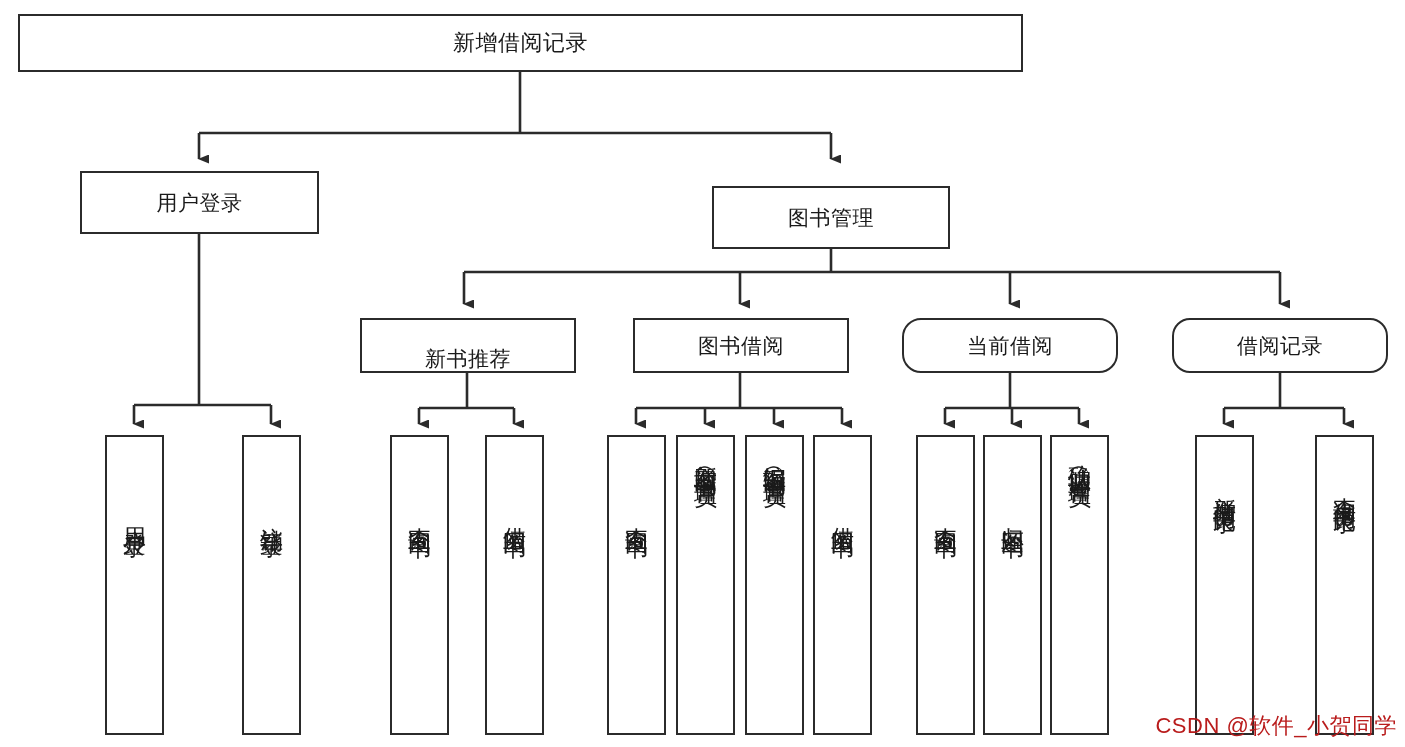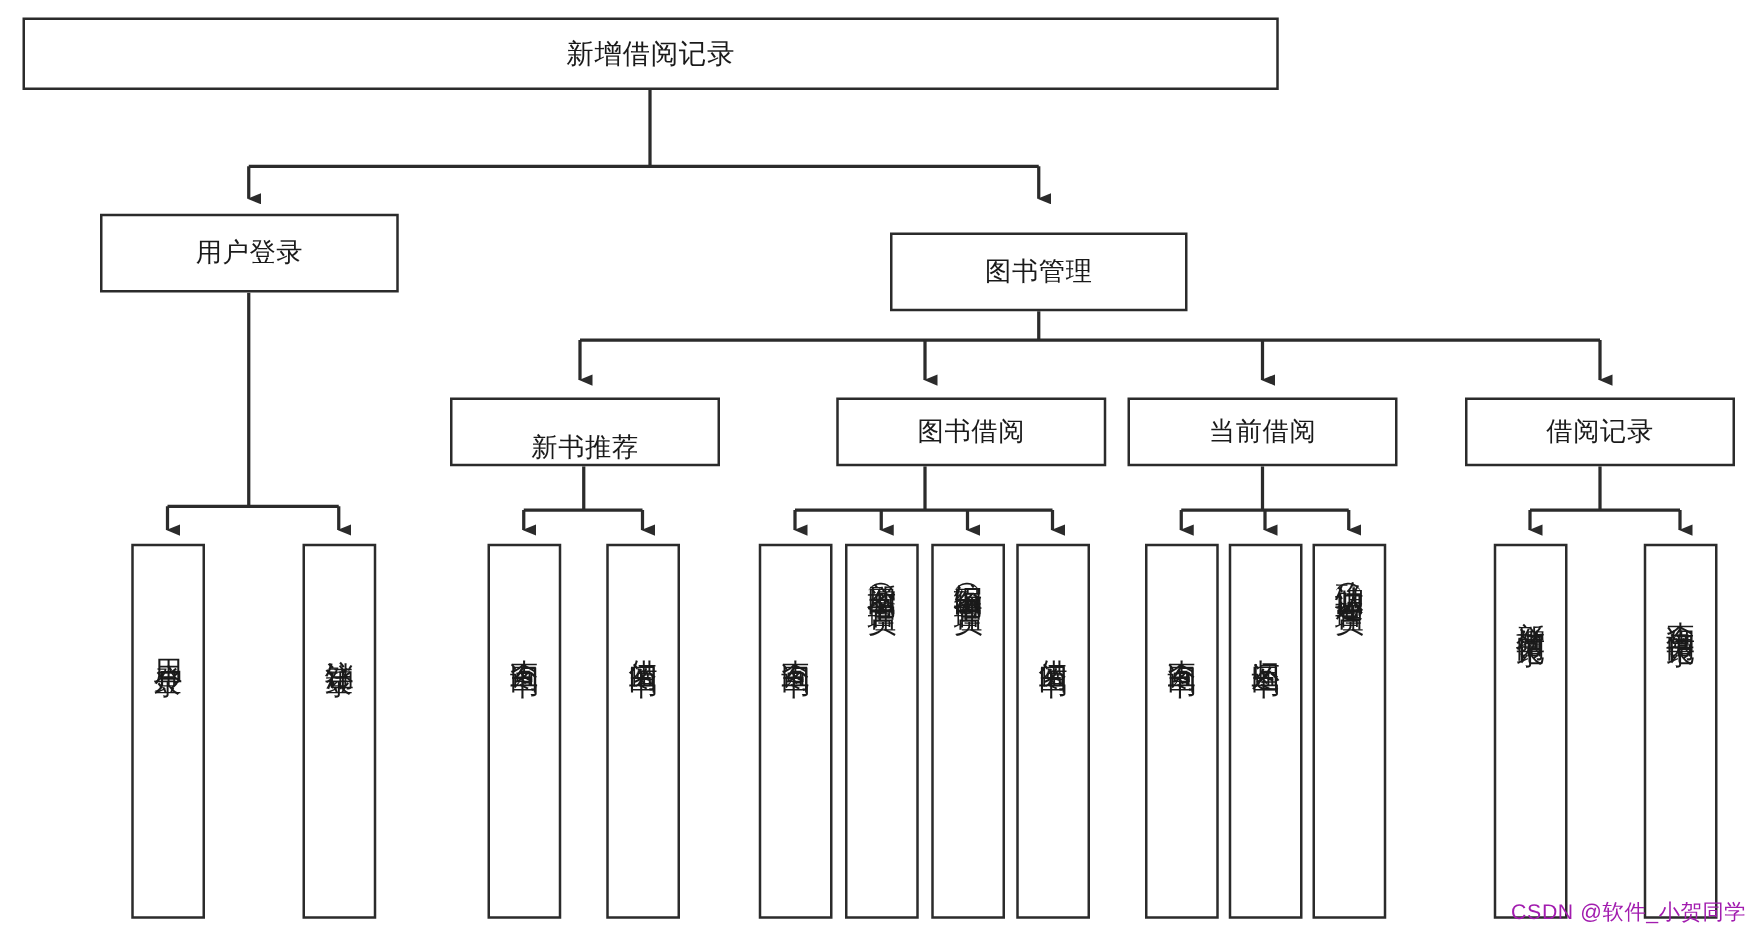--- a/index.html
+++ b/index.html
@@ -60,22 +60,22 @@
     text-orientation: upright;
     font-size: 23px;
     line-height: 1.0;
     letter-spacing: 3px;
     white-space: nowrap;
   }
   .watermark {
     position: absolute;
     right: 8px;
     bottom: 6px;
-    font-size: 17px;
-    color: #a21caf;
+    font-size: 22px;
+    color: #b91c1c;
     letter-spacing: 0.5px;
     white-space: nowrap;
   }
 </style>
 </head>
 <body>
 
 <div id="canvas">
 
   <svg id="wires" viewBox="0 0 1405 747" xmlns="http://www.w3.org/2000/svg">
@@ -137,29 +137,29 @@
   </div>
 
   <div class="node horiz" style="left:712px; top:171px; width:238px; height:63px;margin-top:15px;">
     <span class="node-label">图书管理</span>
   </div>
 
   <div class="node horiz" style="left:360px; top:318px; width:216px; height:55px;align-items:flex-end;">
     <span class="node-label">新书推荐</span>
   </div>
 
-  <div class="node horiz" style="left:633px; top:318px; width:216px; height:55px;margin-left:36px;">
+  <div class="node horiz" style="left:633px; top:318px; width:216px; height:55px;">
     <span class="node-label">图书借阅</span>
   </div>
 
-  <div class="node horiz" style="left:902px; top:318px; width:216px; height:55px;">
+  <div class="node horiz" style="left:902px; top:318px; width:216px; height:55px;border-radius:19px;">
     <span class="node-label">当前借阅</span>
   </div>
 
-  <div class="node horiz" style="left:1172px; top:318px; width:216px; height:55px;">
+  <div class="node horiz" style="left:1172px; top:318px; width:216px; height:55px;border-radius:18px;">
     <span class="node-label">借阅记录</span>
   </div>
 
   <div class="node vert" style="left:105px; top:435px; width:59px; height:300px; padding-top:72px;">
     <span class="node-label">用户登录</span>
   </div>
 
   <div class="node vert" style="left:242px; top:435px; width:59px; height:300px; padding-top:72px;">
     <span class="node-label">注销登录</span>
   </div>

